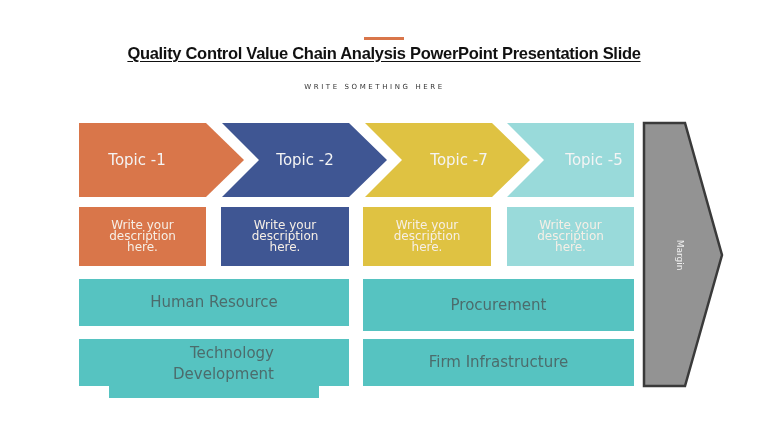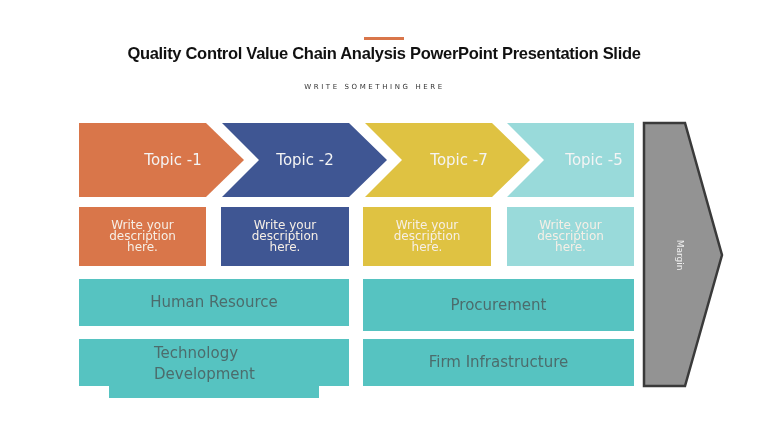--- a/index.html
+++ b/index.html
@@ -1,25 +1,25 @@
 <!DOCTYPE html>
 <html><head>
 <meta charset="utf-8">
 <style>
   html, body { margin:0; padding:0; }
   body { width:768px; height:432px; background:#ffffff; position:relative; overflow:hidden; font-family:"DejaVu Sans", sans-serif; }
   .abs { position:absolute; }
   .accent-line { left:364px; top:37px; width:40px; height:3px; background:#d9764a; }
   .title { left:0; top:44px; width:768px; text-align:center; font-family:"Liberation Sans", sans-serif; font-weight:bold; font-size:16.5px; color:#111; letter-spacing:-0.3px; }
-  .title span { text-underline-offset:2px; }
+  .title span { text-decoration:underline; text-underline-offset:2px; }
   .subtitle { left:0; top:83px; width:749px; text-align:center; font-family:"DejaVu Sans", sans-serif; font-size:7px; letter-spacing:2.6px; color:#333; }
   svg.diagram { position:absolute; left:0; top:0; }
   .topic-label { position:absolute; color:#f4f4f4; font-size:15px; font-family:"DejaVu Sans", sans-serif; text-align:center; line-height:1; }
   .desc { position:absolute; display:flex; align-items:center; justify-content:center; text-align:center; color:#f6efe6; font-size:12px; line-height:11px; }
-  .row-box { position:absolute; background:#56c3c1; display:flex; align-items:center; justify-content:center; text-align:left; color:#4c6c6c; font-size:15px; line-height:21px; }
+  .row-box { position:absolute; background:#56c3c1; display:flex; align-items:center; justify-content:center; text-align:right; color:#4c6c6c; font-size:15px; line-height:21px; }
   .margin-label { position:absolute; left:652px; top:232px; width:56px; height:46px; display:flex; align-items:center; justify-content:center; color:#f0f0f0; font-size:9px; transform:rotate(90deg); }
 </style>
 </head>
 <body>
 
 <div class="abs accent-line"></div>
 <div class="abs title"><span>Quality Control Value Chain Analysis PowerPoint Presentation Slide</span></div>
 <div class="abs subtitle">WRITE SOMETHING HERE</div>
 
 <svg class="diagram" width="768" height="432">
@@ -31,21 +31,21 @@
   <rect x="79" y="207" width="127" height="59" fill="#d9764a"></rect>
   <rect x="221" y="207" width="128" height="59" fill="#3f5693"></rect>
   <rect x="363" y="207" width="128" height="59" fill="#dfc242"></rect>
   <rect x="507" y="207" width="127" height="59" fill="#99dada"></rect>
 
   <rect x="109" y="385" width="210" height="13" fill="#56c3c1"></rect>
 
   <polygon points="644,123 685,123 722,255 685,386 644,386" fill="#939393" stroke="#3a3a3a" stroke-width="2.5" stroke-linejoin="miter"></polygon>
 </svg>
 
-<div class="topic-label" style="left:128px; top:153px; width:90px;">Topic -1</div>
+<div class="topic-label" style="left:92px; top:153px; width:90px;">Topic -1</div>
 <div class="topic-label" style="left:260px; top:153px; width:90px;">Topic -2</div>
 <div class="topic-label" style="left:414px; top:153px; width:90px;">Topic -7</div>
 <div class="topic-label" style="left:549px; top:153px; width:90px;">Topic -5</div>
 
 <div class="desc" style="left:95px; top:207px; width:95px; height:59px;">Write your description here.</div>
 <div class="desc" style="left:237px; top:207px; width:96px; height:59px;">Write your description here.</div>
 <div class="desc" style="left:379px; top:207px; width:96px; height:59px;">Write your description here.</div>
 <div class="desc" style="left:523px; top:207px; width:95px; height:59px;">Write your description here.</div>
 
 <div class="row-box" style="left:79px; top:279px; width:270px; height:47px;">Human Resource</div>

